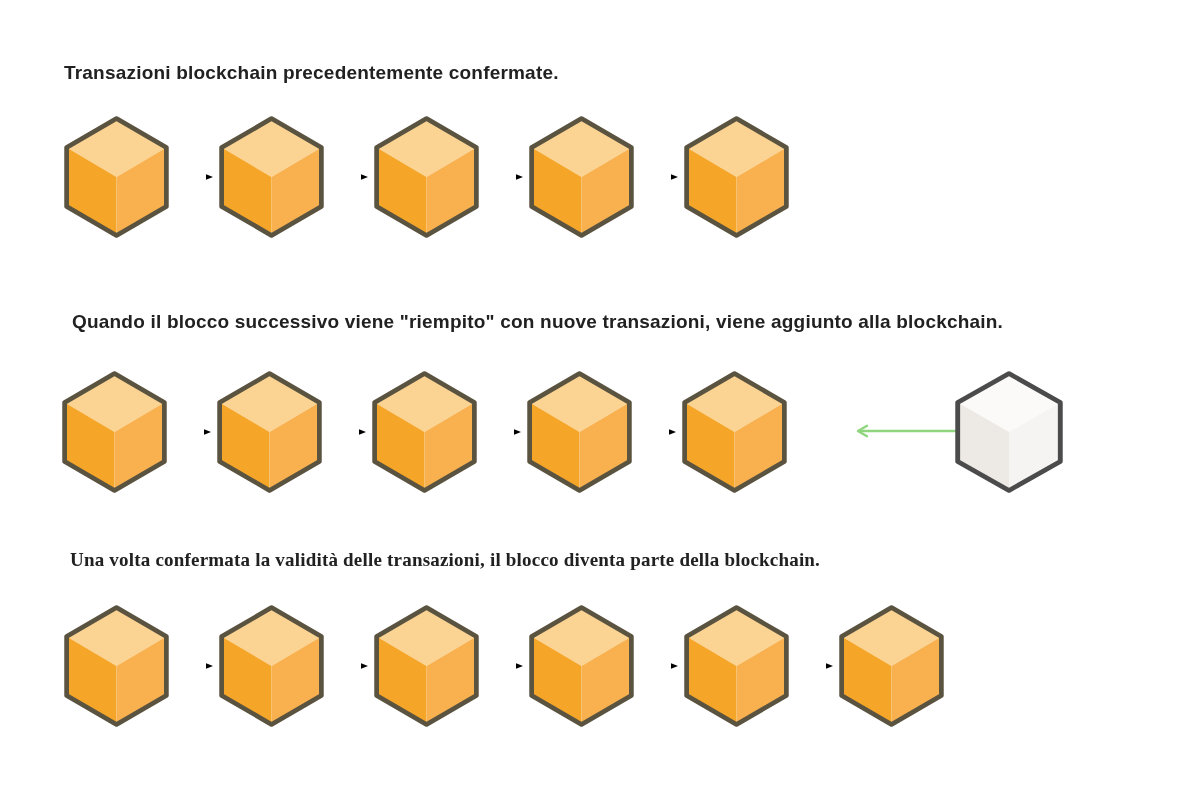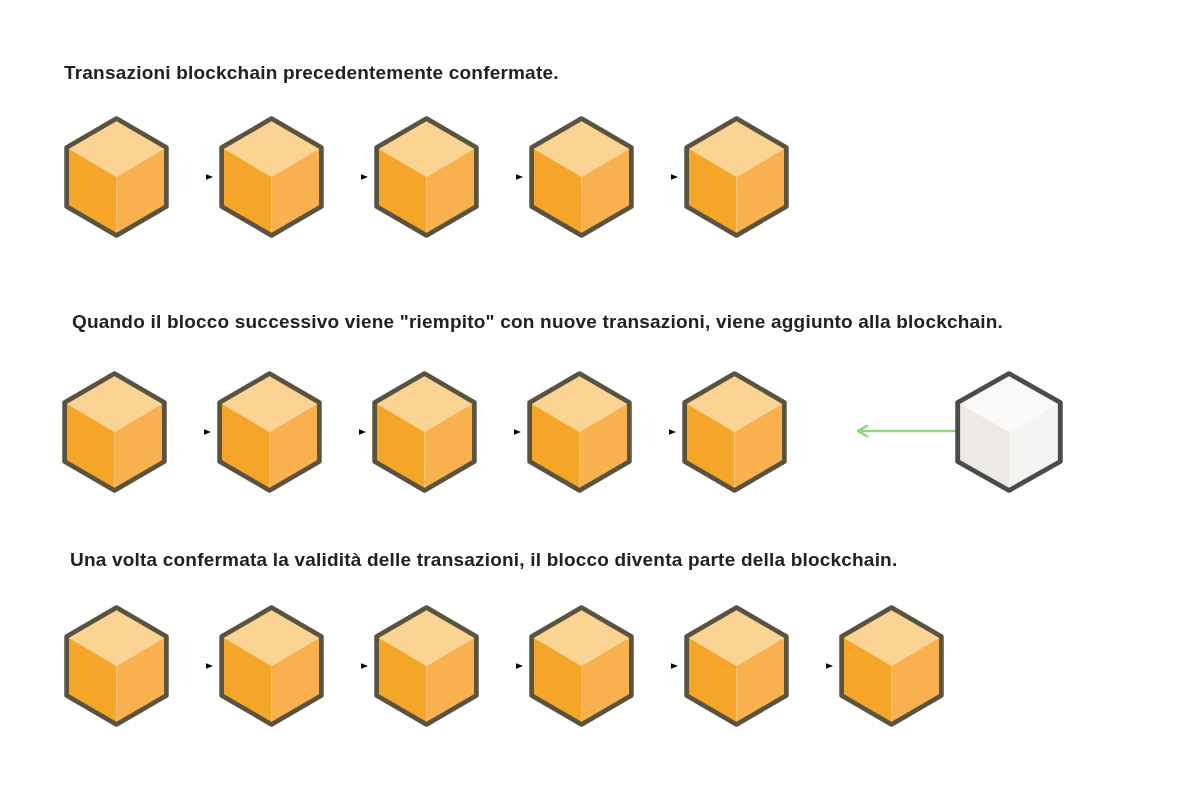--- a/index.html
+++ b/index.html
@@ -19,21 +19,21 @@
   .heading {
     position: absolute;
     font-size: 19px;
     font-weight: 700;
     letter-spacing: 0.2px;
     color: var(--heading-text, #212121);
     white-space: nowrap;
   }
   #heading-1 { left: 64px; top: 62px; }
   #heading-2 { left: 72px; top: 311px; }
-  #heading-3 { left: 70px; top: 549px; }
+  #heading-3 { left: 70px; top: 549px; font-family: Liberation Serif, serif; }
 
   .block-row {
     position: absolute;
     display: flex;
     align-items: center;
   }
   #row-1 { left: 64px; top: 116px; }
   #row-2 { left: 62px; top: 371px; }
   #row-3 { left: 64px; top: 605px; }
 

